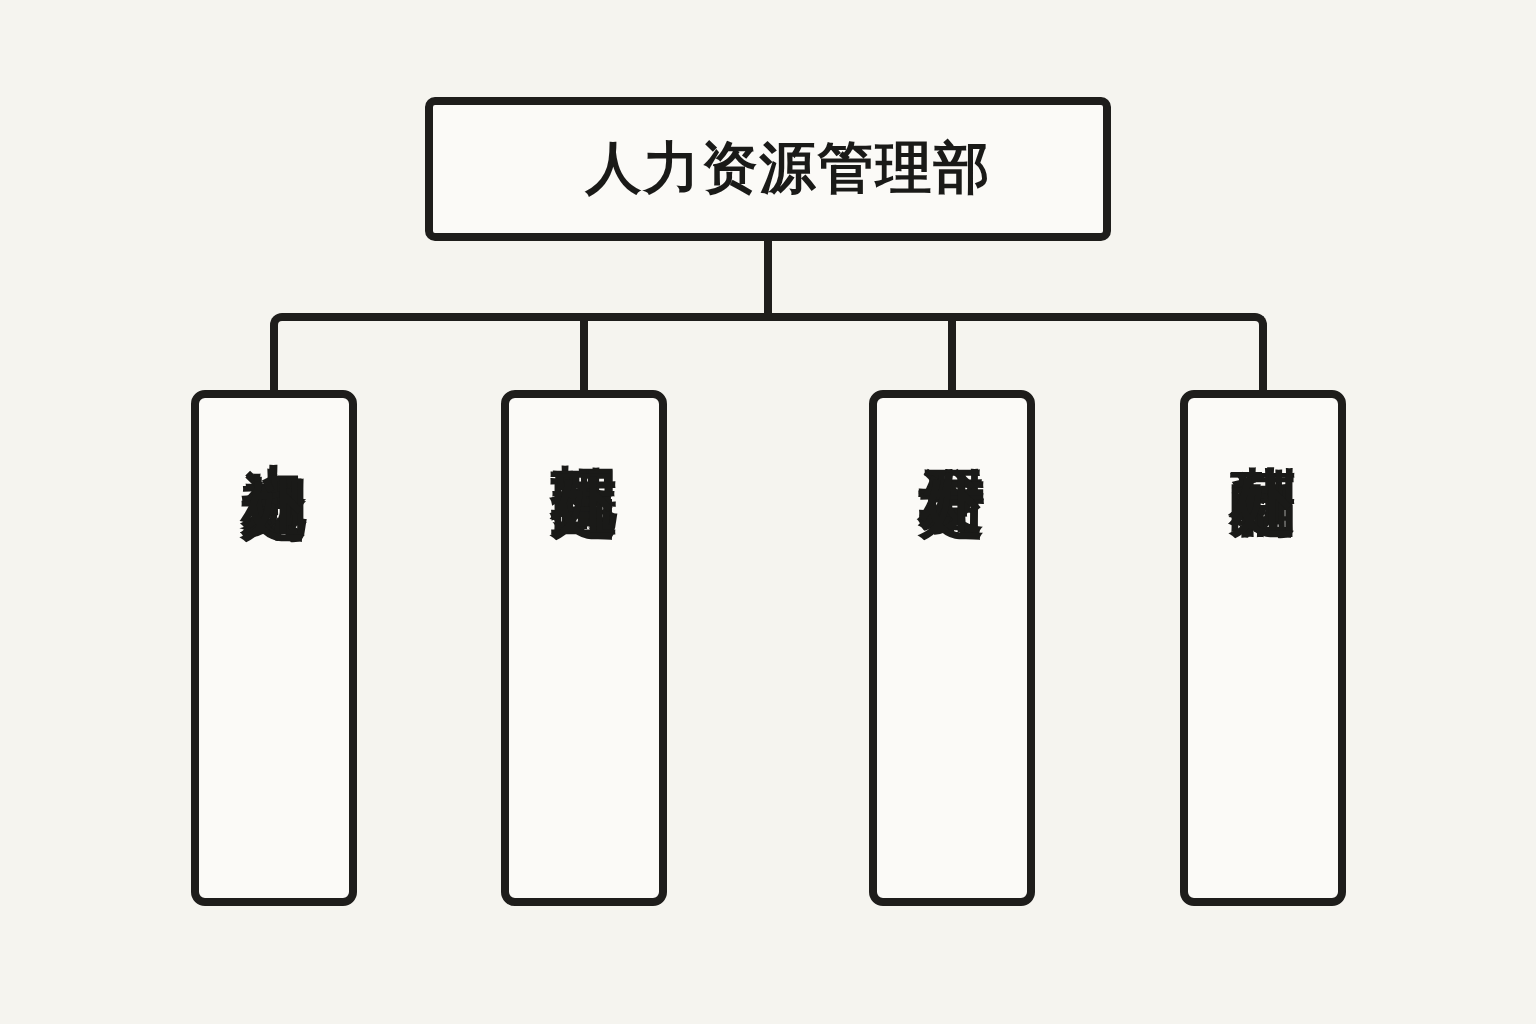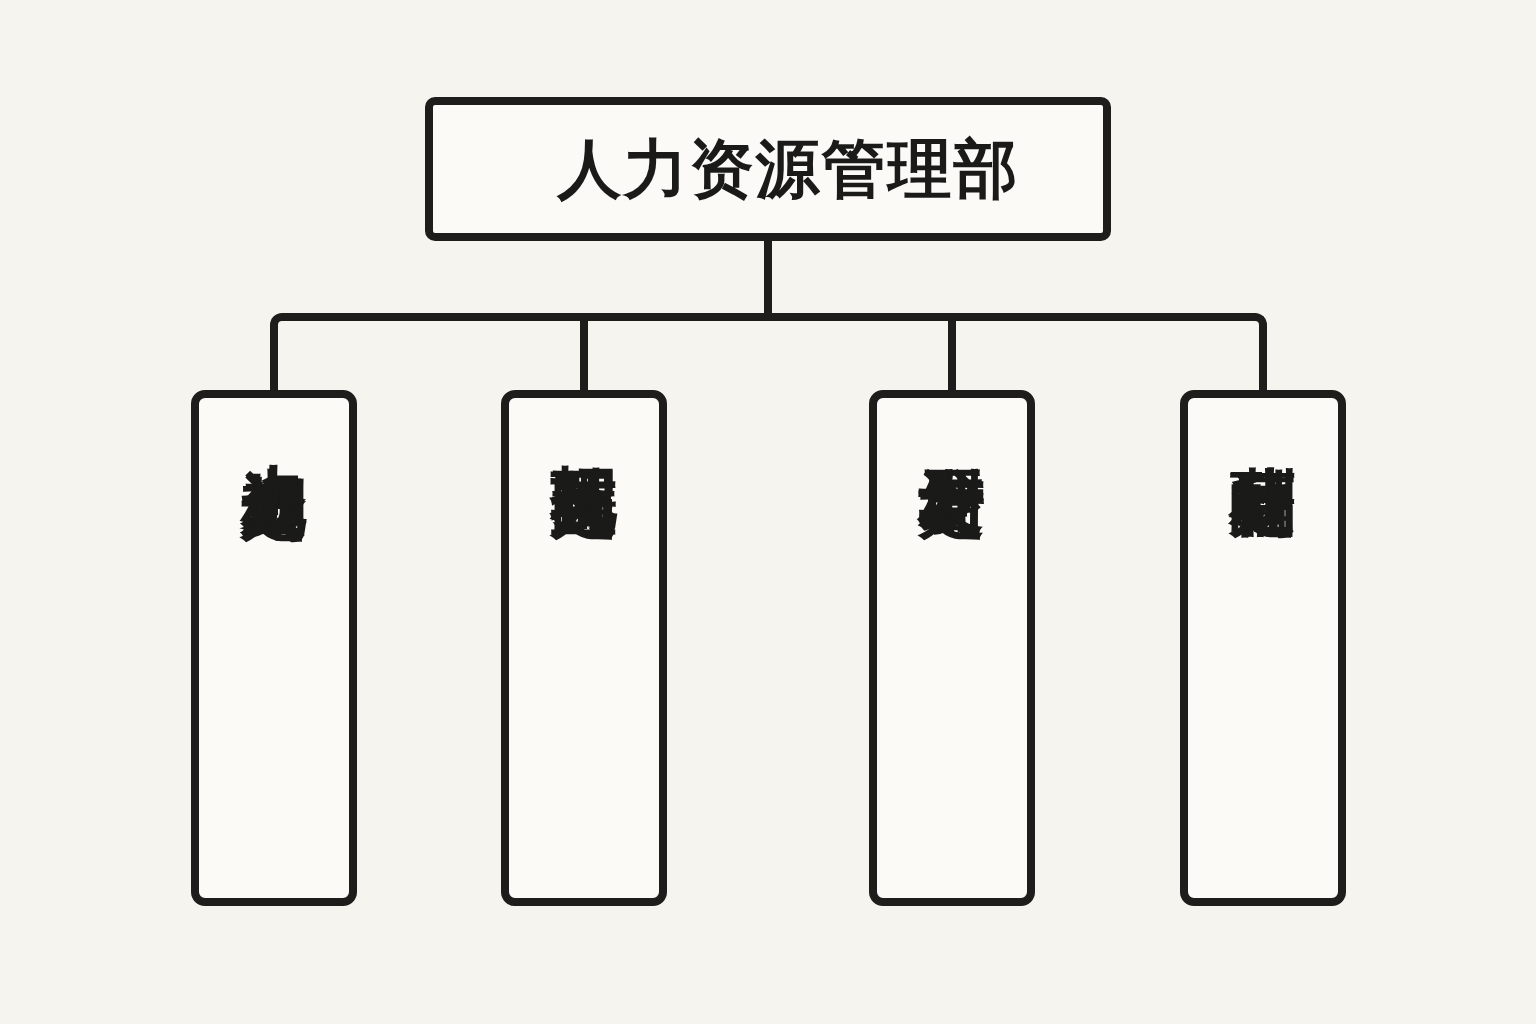--- a/index.html
+++ b/index.html
@@ -28,21 +28,21 @@
     align-items: center;
     justify-content: center;
     color: var(--text);
   }
   .root-box {
     left: 425px; top: 97px;
     width: 686px; height: 144px;
     border-radius: 10px;
   }
   .root-label {
-    font-size: 64px;
+    font-size: 56px;
     font-weight: bold;
     letter-spacing: 2px;
     white-space: nowrap;
     color: var(--text);
     margin-left: 41px;
   }
   .child-box {
     top: 390px;
     width: 166px; height: 516px;
     border-radius: 14px;

